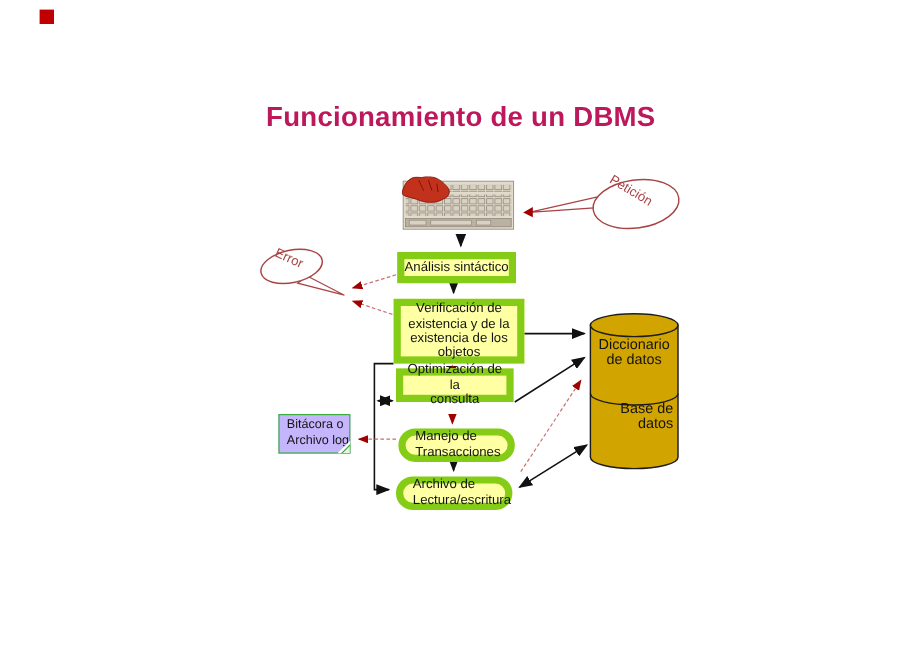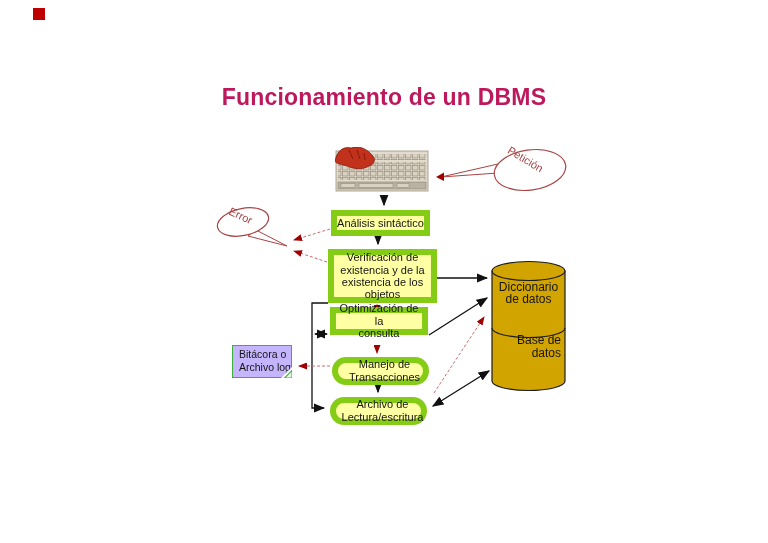--- a/index.html
+++ b/index.html
@@ -12,21 +12,21 @@
     position:absolute;left:0;top:84px;width:768px;text-align:center;
     font-size:23px;font-weight:bold;color:#be185d;letter-spacing:.2px;
   }
   #kb{position:absolute;left:335px;top:147px;width:94px;height:46px;}
   svg.overlay{position:absolute;left:0;top:0;pointer-events:none;}
   .ybox{
     position:absolute;background:#ffffa3;border:6px solid #84cc16;box-sizing:border-box;
     display:flex;flex-direction:column;justify-content:center;align-items:center;
     font-size:11px;line-height:12.6px;text-align:center;color:#141414;
   }
-  .ybox.leftal{align-items:center;text-align:left;padding-left:8px;border-radius:14px;}
+  .ybox.leftal{align-items:flex-start;text-align:left;padding-left:8px;border-radius:14px;}
   #box-analisis{left:331px;top:210px;width:99px;height:26px;}
   #box-verificacion{left:328px;top:249px;width:109px;height:54px;line-height:12.4px;}
   #box-optimizacion{left:330px;top:307px;width:98px;height:28px;}
   #box-manejo{left:332px;top:357px;width:97px;height:28px;}
   #box-procesos{left:330px;top:397px;width:97px;height:28px;}
   #note-bitacora{
     position:absolute;left:232px;top:345px;width:60px;height:33px;box-sizing:border-box;
     background:#c4b5fd;border:1.4px solid #3cb03c;font-size:10.5px;line-height:13px;
     padding:2px 0 0 6px;color:#141414;
   }

